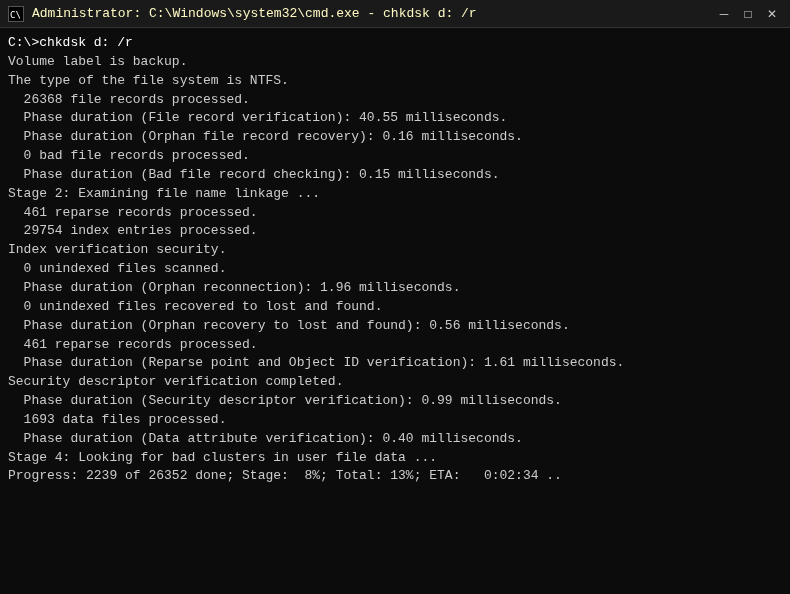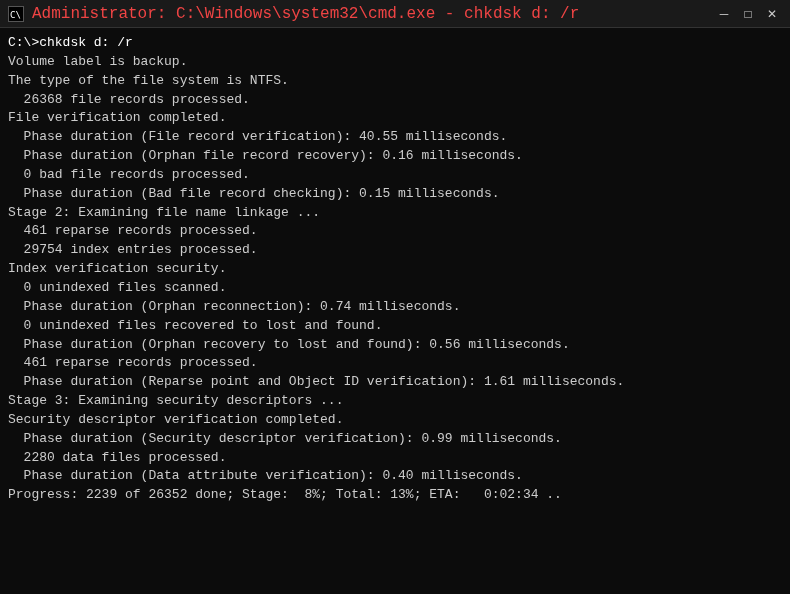--- a/index.html
+++ b/index.html
@@ -31,22 +31,22 @@
       height: 16px;
       background: #000;
       border: 1px solid #555;
       display: flex;
       align-items: center;
       justify-content: center;
       color: #fff;
       font-size: 10px;
     }
     .title-bar-text {
-      color: #ef4444;
-      font-size: 16px;
+      color: #fef9c3;
+      font-size: 13px;
     }
     .title-bar-controls {
       display: flex;
       gap: 4px;
     }
     .title-bar-btn {
       width: 20px;
       height: 18px;
       background: transparent;
       border: none;
@@ -94,38 +94,37 @@
       <button class="title-bar-btn">□</button>
       <button class="title-bar-btn close">✕</button>
     </div>
   </div>
   <div class="console" id="console-output">
   <span class="console-line command">C:\&gt;chkdsk d: /r</span>
       <span class="console-line">Volume label is backup.</span>
       <span class="console-line">The type of the file system is NTFS.</span>
       <span class="console-line"></span>
       <span class="console-line">  26368 file records processed.</span>
-      <span class="console-line">File verification completed.</span>
       <span class="console-line">  Phase duration (File record verification): 40.55 milliseconds.</span>
       <span class="console-line">  Phase duration (Orphan file record recovery): 0.16 milliseconds.</span>
       <span class="console-line">  0 bad file records processed.</span>
       <span class="console-line">  Phase duration (Bad file record checking): 0.15 milliseconds.</span>
       <span class="console-line"></span>
       <span class="console-line">Stage 2: Examining file name linkage ...</span>
       <span class="console-line">  461 reparse records processed.</span>
       <span class="console-line">  29754 index entries processed.</span>
       <span class="console-line">Index verification security.</span>
       <span class="console-line">  0 unindexed files scanned.</span>
-      <span class="console-line">  Phase duration (Orphan reconnection): 0.74 milliseconds.</span>
+      <span class="console-line">  Phase duration (Orphan reconnection): 1.96 milliseconds.</span>
       <span class="console-line">  0 unindexed files recovered to lost and found.</span>
       <span class="console-line">  Phase duration (Orphan recovery to lost and found): 0.56 milliseconds.</span>
       <span class="console-line">  461 reparse records processed.</span>
       <span class="console-line">  Phase duration (Reparse point and Object ID verification): 1.61 milliseconds.</span>
       <span class="console-line"></span>
-      <span class="console-line">Stage 3: Examining security descriptors ...</span>
       <span class="console-line">Security descriptor verification completed.</span>
       <span class="console-line">  Phase duration (Security descriptor verification): 0.99 milliseconds.</span>
-      <span class="console-line">  2280 data files processed.</span>
+      <span class="console-line">  1693 data files processed.</span>
       <span class="console-line">  Phase duration (Data attribute verification): 0.40 milliseconds.</span>
       <span class="console-line"></span>
+      <span class="console-line">Stage 4: Looking for bad clusters in user file data ...</span>
       <span class="console-line">Progress: 2239 of 26352 done; Stage:  8%; Total: 13%; ETA:   0:02:34 ..</span>
     </div>
 </div>
 
 </body></html>

